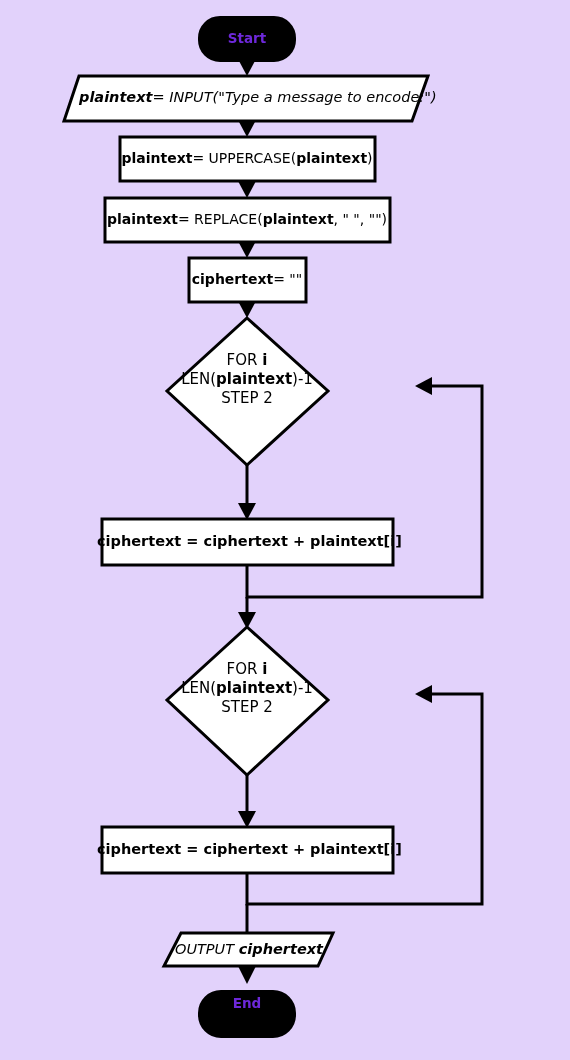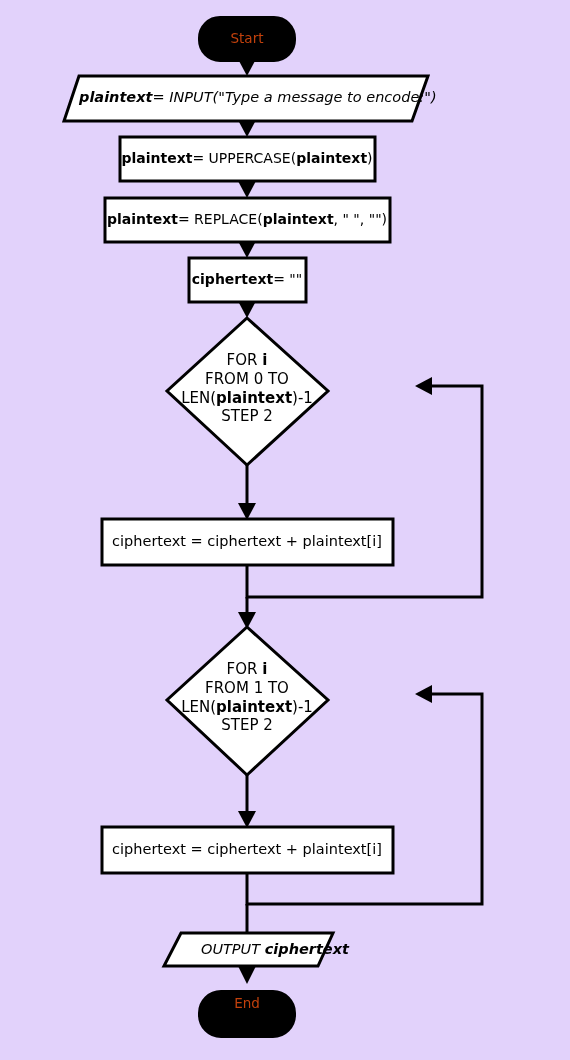--- a/index.html
+++ b/index.html
@@ -29,32 +29,32 @@
 
   .node-text {
     position: absolute;
     text-align: center;
     color: #000000;
     line-height: 1.18;
     white-space: nowrap;
     pointer-events: none;
   }
   .t-terminal {
-    color: #c2410c;
+    color: #6d28d9;
     font-size: 13.5px;
-    font-weight: normal;
+    font-weight: bold;
   }
   .t-io {
     font-size: 14.5px;
     font-style: italic;
   }
   .t-io b { font-weight: bold; font-style: italic; }
   .t-proc { font-size: 14px; }
   .t-proc b { font-weight: bold; }
-  .t-proc-bold { font-size: 14.5px; font-weight: normal; text-align: center; }
+  .t-proc-bold { font-size: 14.5px; font-weight: bold; text-align: center; }
   .t-decision {
     font-size: 15px;
     line-height: 1.25;
   }
   .t-decision b { font-weight: bold; }
   .center-x { transform: translateX(-50%); }
 </style>
 </head>
 <body style="background: rgb(226, 210, 251);">
 
@@ -162,35 +162,33 @@
   <div class="node-text t-proc center-x" style="left:247px; top:211px; width:300px;">
     <b>plaintext</b><span>= REPLACE(</span><b>plaintext</b><span>, " ", "")</span>
   </div>
 
   <div class="node-text t-proc center-x" style="left:247px; top:271px; width:160px;">
     <b>ciphertext</b><span>= ""</span>
   </div>
 
   <div class="node-text t-decision center-x" style="left:247px; top:351px; width:160px;">
     <div><span>FOR </span><b>i</b></div>
-    <div>FROM 0 TO</div>
     <div><span>LEN(</span><b>plaintext</b><span>)-1</span></div>
     <div>STEP 2</div>
   </div>
 
   <div class="node-text t-proc-bold center-x" style="left:247px; top:533px; width:300px;">ciphertext = ciphertext + plaintext[i]</div>
 
   <div class="node-text t-decision center-x" style="left:247px; top:660px; width:160px;">
     <div><span>FOR </span><b>i</b></div>
-    <div>FROM 1 TO</div>
     <div><span>LEN(</span><b>plaintext</b><span>)-1</span></div>
     <div>STEP 2</div>
   </div>
 
   <div class="node-text t-proc-bold center-x" style="left:247px; top:841px; width:300px;">ciphertext = ciphertext + plaintext[i]</div>
 
-  <div class="node-text t-io center-x" style="left:249px; top:941px; width:200px;text-align:right;">
+  <div class="node-text t-io center-x" style="left:249px; top:941px; width:200px;">
     <span>OUTPUT </span><b>ciphertext</b>
   </div>
 
   <div class="node-text t-terminal center-x" style="left:247px; top:996px; width:120px;">End</div>
 
 </div>
 
 </body></html>

